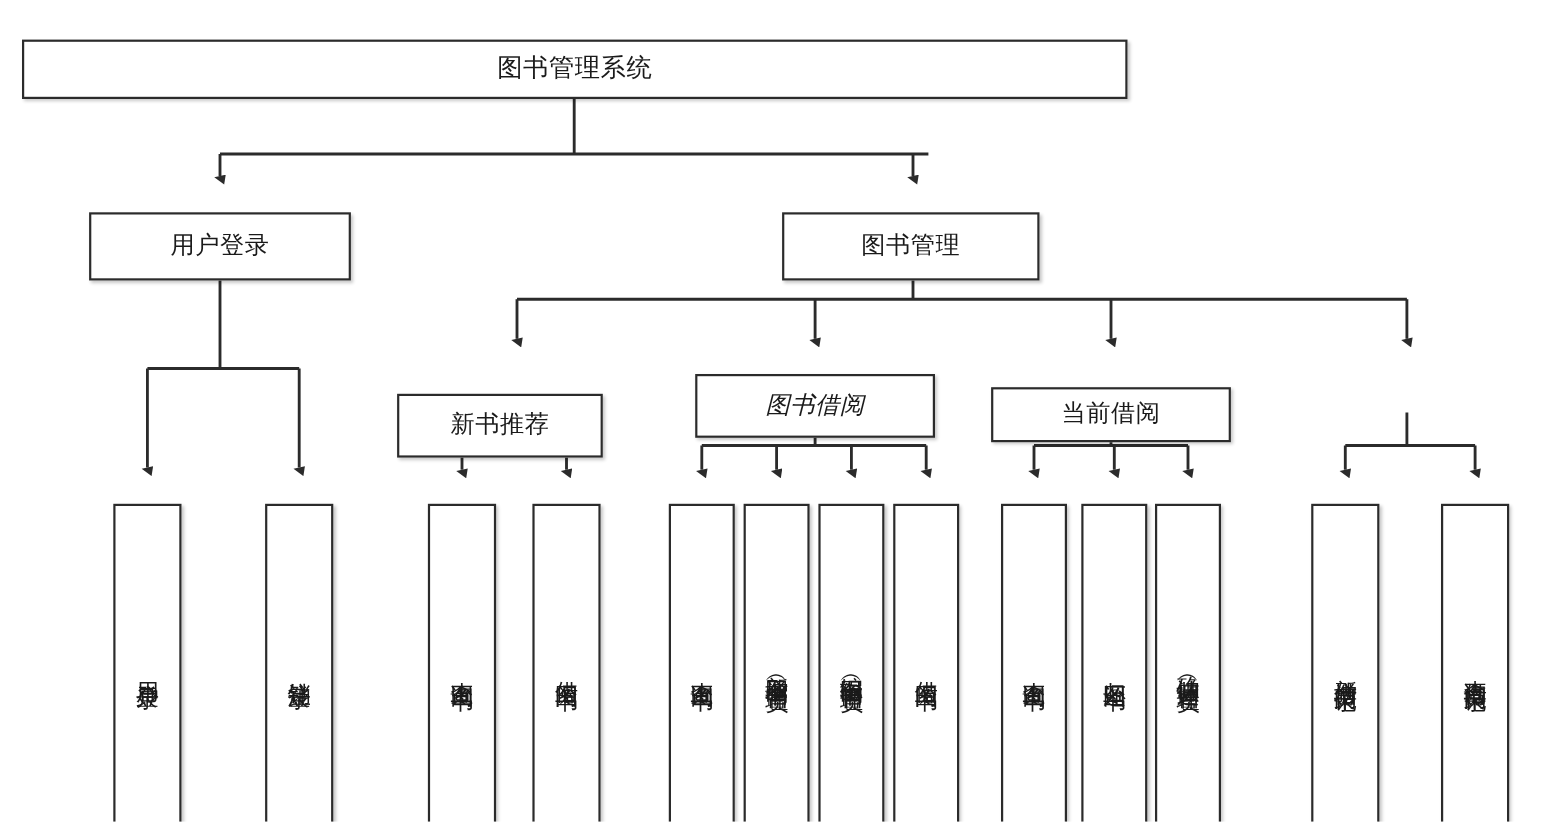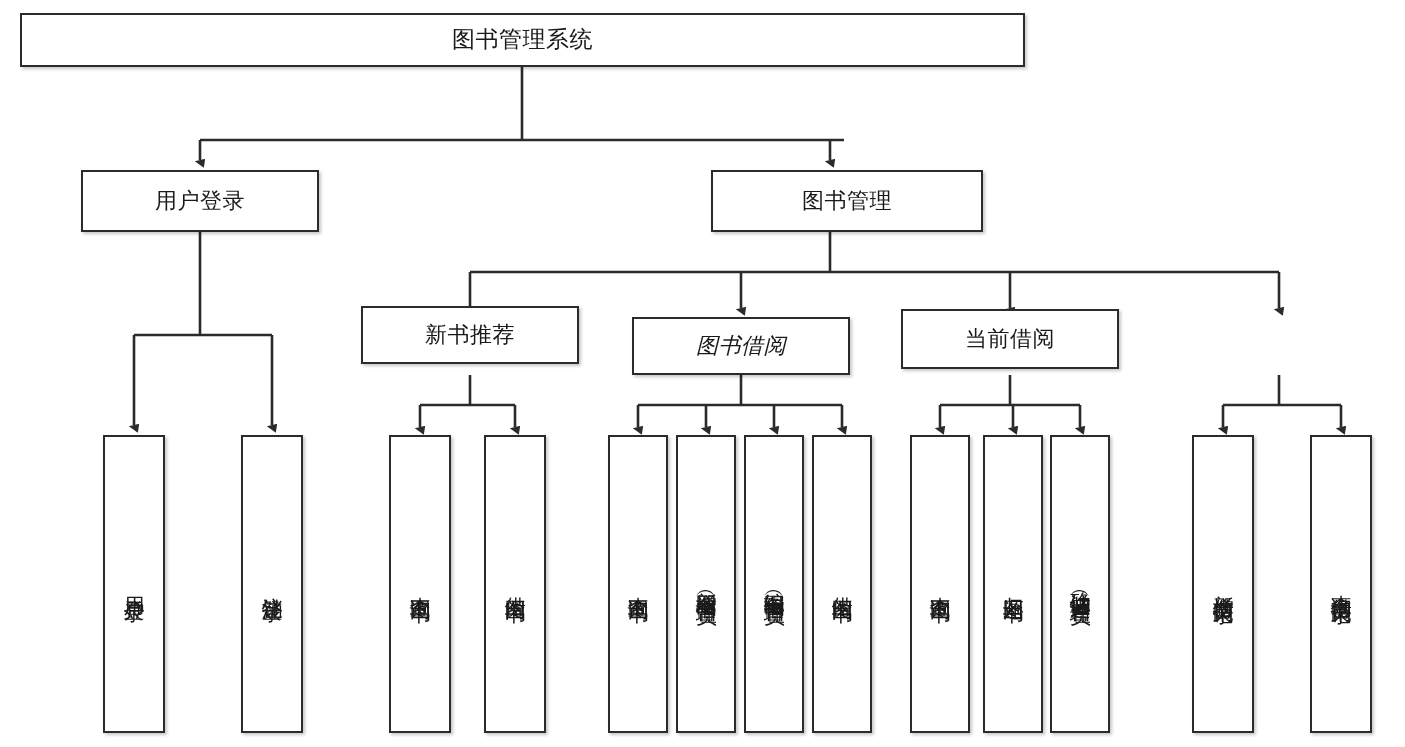--- a/index.html
+++ b/index.html
@@ -30,20 +30,21 @@
     position: absolute;
     box-sizing: border-box;
     border: 2.5px solid #2b2b2b;
     background: #ffffff;
     box-shadow: 2px 2px 3px rgba(0,0,0,0.22);
     display: flex;
     align-items: center;
     justify-content: center;
     color: #1a1a1a;
     z-index: 2;
+    margin-top: 23px;
   }
   .node .label {
     display: block;
     text-align: center;
     line-height: 1.18;
   }
   .node.horiz .label {
     font-size: 22px;
     letter-spacing: 0.5px;
     white-space: nowrap;
@@ -131,31 +132,31 @@
     </g>
   </svg>
 
   <div class="node horiz root" style="left:20px; top:13px; width:1005px; height:54px;">
     <span class="label">图书管理系统</span>
   </div>
 
   <div class="node horiz" style="left:81px; top:170px; width:238px; height:62px;">
     <span class="label">用户登录</span>
   </div>
-  <div class="node horiz" style="left:711px; top:170px; width:272px; height:62px;">
+  <div class="node horiz" style="left:711px; top:170px; width:234px; height:62px;">
     <span class="label">图书管理</span>
   </div>
 
-  <div class="node horiz" style="left:361px; top:306px; width:218px; height:58px;">
+  <div class="node horiz" style="left:361px; top:335px; width:187px; height:58px;">
     <span class="label">新书推荐</span>
   </div>
   <div class="node horiz" style="left:632px; top:317px; width:218px; height:58px;font-style:italic;">
     <span class="label">图书借阅</span>
   </div>
-  <div class="node horiz" style="left:901px; top:309px; width:218px; height:60px;">
+  <div class="node horiz" style="left:901px; top:329px; width:218px; height:50px;">
     <span class="label">当前借阅</span>
   </div>
 
   <div class="node vert" style="left:103px; top:435px; width:62px; height:298px;">
     <span class="label">用户登录</span>
   </div>
   <div class="node vert" style="left:241px; top:435px; width:62px; height:298px;">
     <span class="label">注销登录</span>
   </div>
 

